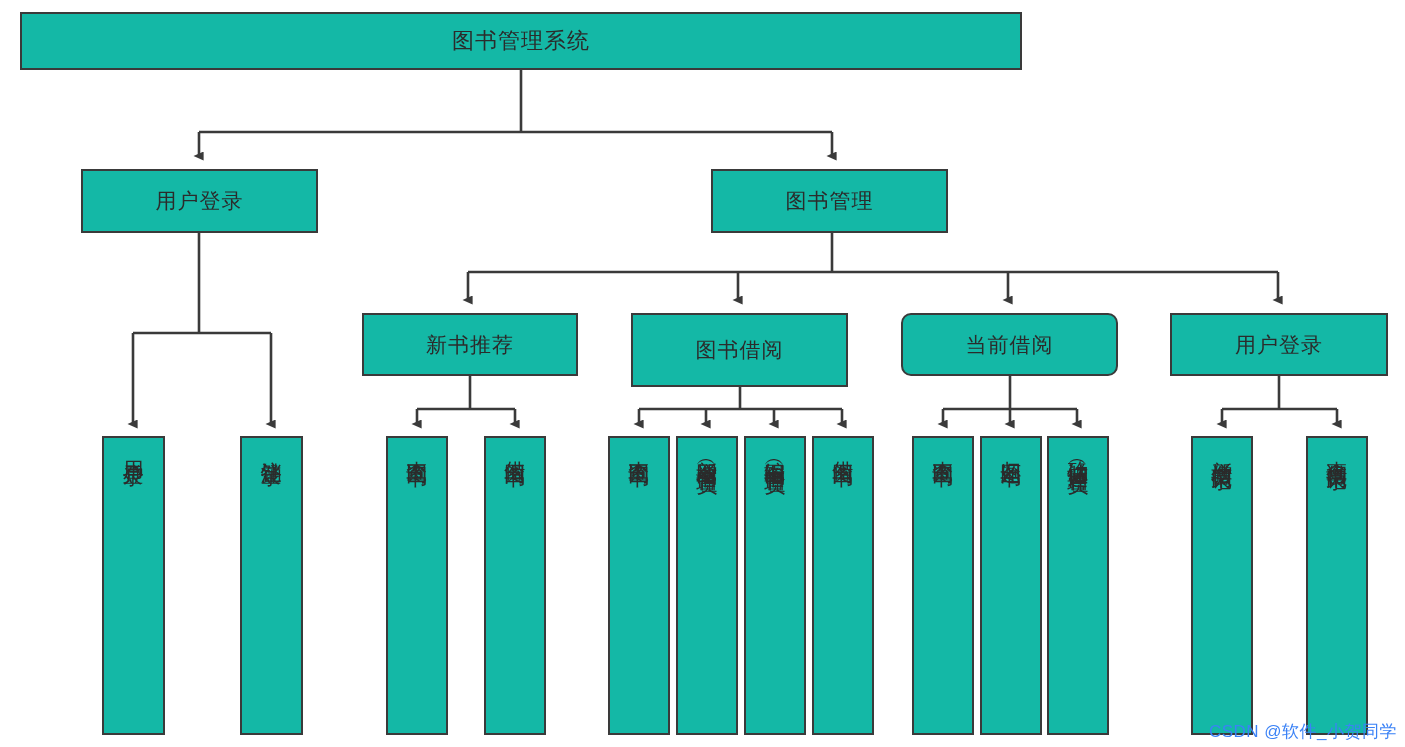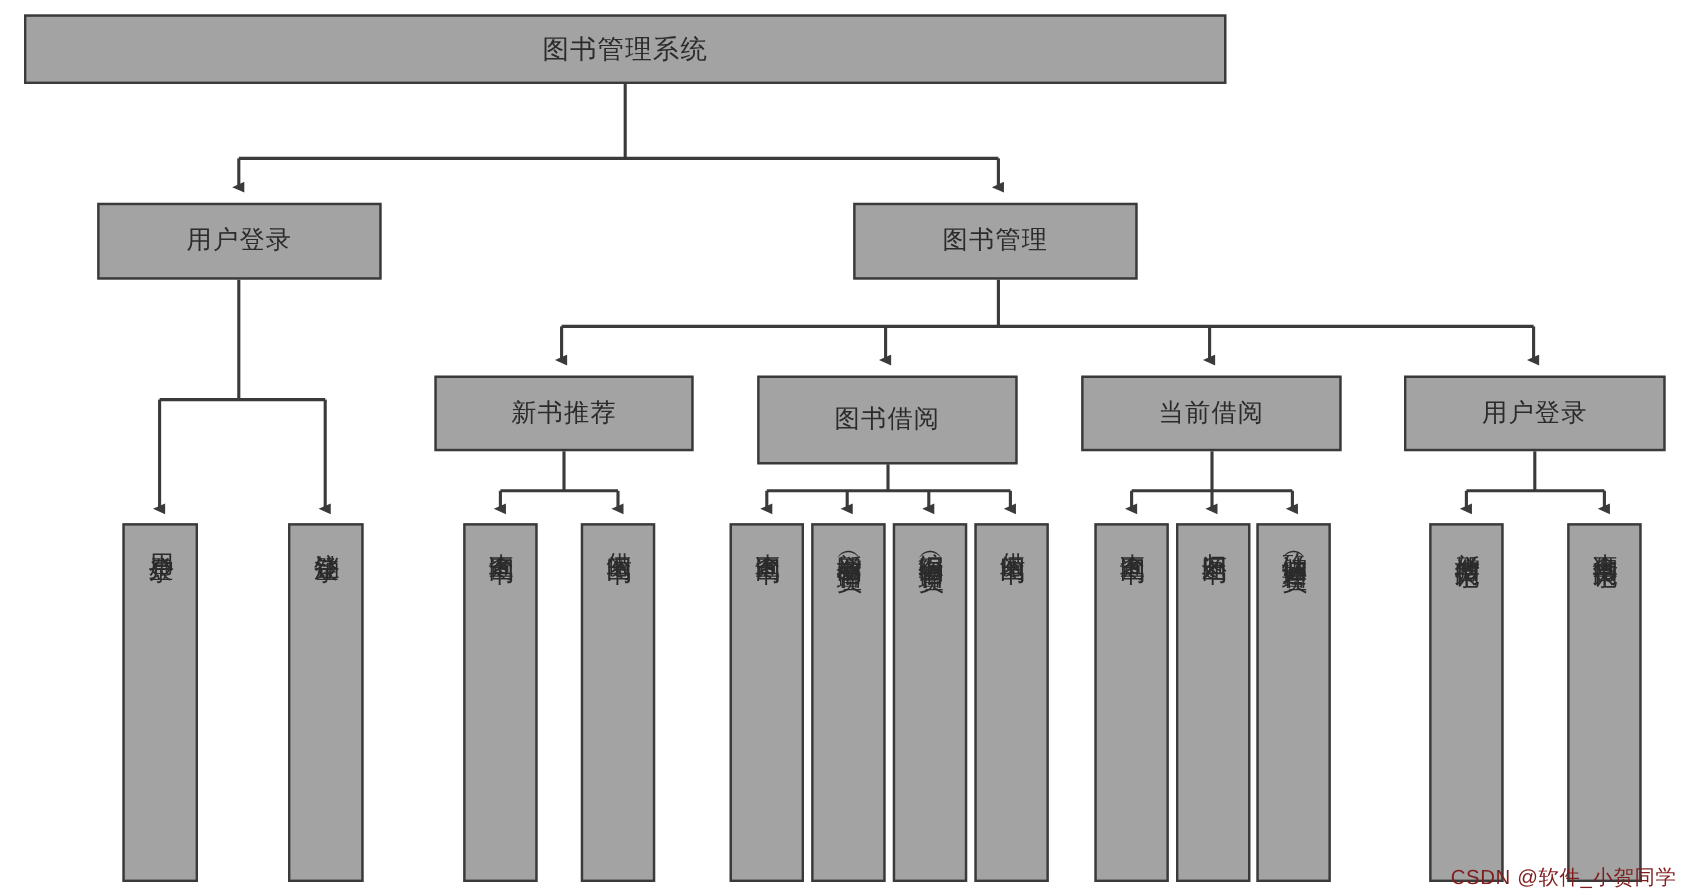--- a/index.html
+++ b/index.html
@@ -22,21 +22,21 @@
     position: absolute;
     left: 0;
     top: 0;
     width: 1405px;
     height: 747px;
     pointer-events: none;
   }
   .node {
     position: absolute;
     box-sizing: border-box;
-    background: #a3a3a3;
+    background: #14b8a6;
     border: 2.5px solid #3a3a3a;
     display: flex;
     align-items: center;
     justify-content: center;
     color: #2b2b2b;
   }
   .node.h {
     font-size: 21px;
     letter-spacing: 1px;
     line-height: 1.1;
@@ -56,21 +56,21 @@
     line-height: 1.32;
     letter-spacing: 2px;
     white-space: nowrap;
     color: #2b2b2b;
   }
   .watermark {
     position: absolute;
     right: 8px;
     bottom: 4px;
     font-size: 17px;
-    color: #7f1d1d;
+    color: #3b82f6;
     letter-spacing: 0.5px;
     white-space: nowrap;
     user-select: none;
   }
 </style>
 </head>
 <body>
 
 <div id="canvas">
 
@@ -124,21 +124,21 @@
     </g>
   </svg>
 
   <div class="node h root" style="left:20px; top:12px; width:1002px; height:58px;">图书管理系统</div>
 
   <div class="node h" style="left:81px; top:169px; width:237px; height:64px;">用户登录</div>
   <div class="node h" style="left:362px; top:313px; width:216px; height:63px;">新书推荐</div>
 
   <div class="node h" style="left:711px; top:169px; width:237px; height:64px;">图书管理</div>
   <div class="node h" style="left:631px; top:313px; width:217px; height:74px;">图书借阅</div>
-  <div class="node h" style="left:901px; top:313px; width:217px; height:63px;">当前借阅</div>
+  <div class="node h" style="left:901px; top:313px; width:217px; height:63px;border-radius:10px;">当前借阅</div>
   <div class="node h" style="left:1170px; top:313px; width:218px; height:63px;">用户登录</div>
 
   <div class="node v" style="left:102px; top:436px; width:63px; height:299px;">
     <span class="vtext">用户登录</span>
   </div>
   <div class="node v" style="left:240px; top:436px; width:63px; height:299px;">
     <span class="vtext">注销登录</span>
   </div>
 
   <div class="node v" style="left:386px; top:436px; width:62px; height:299px;">

